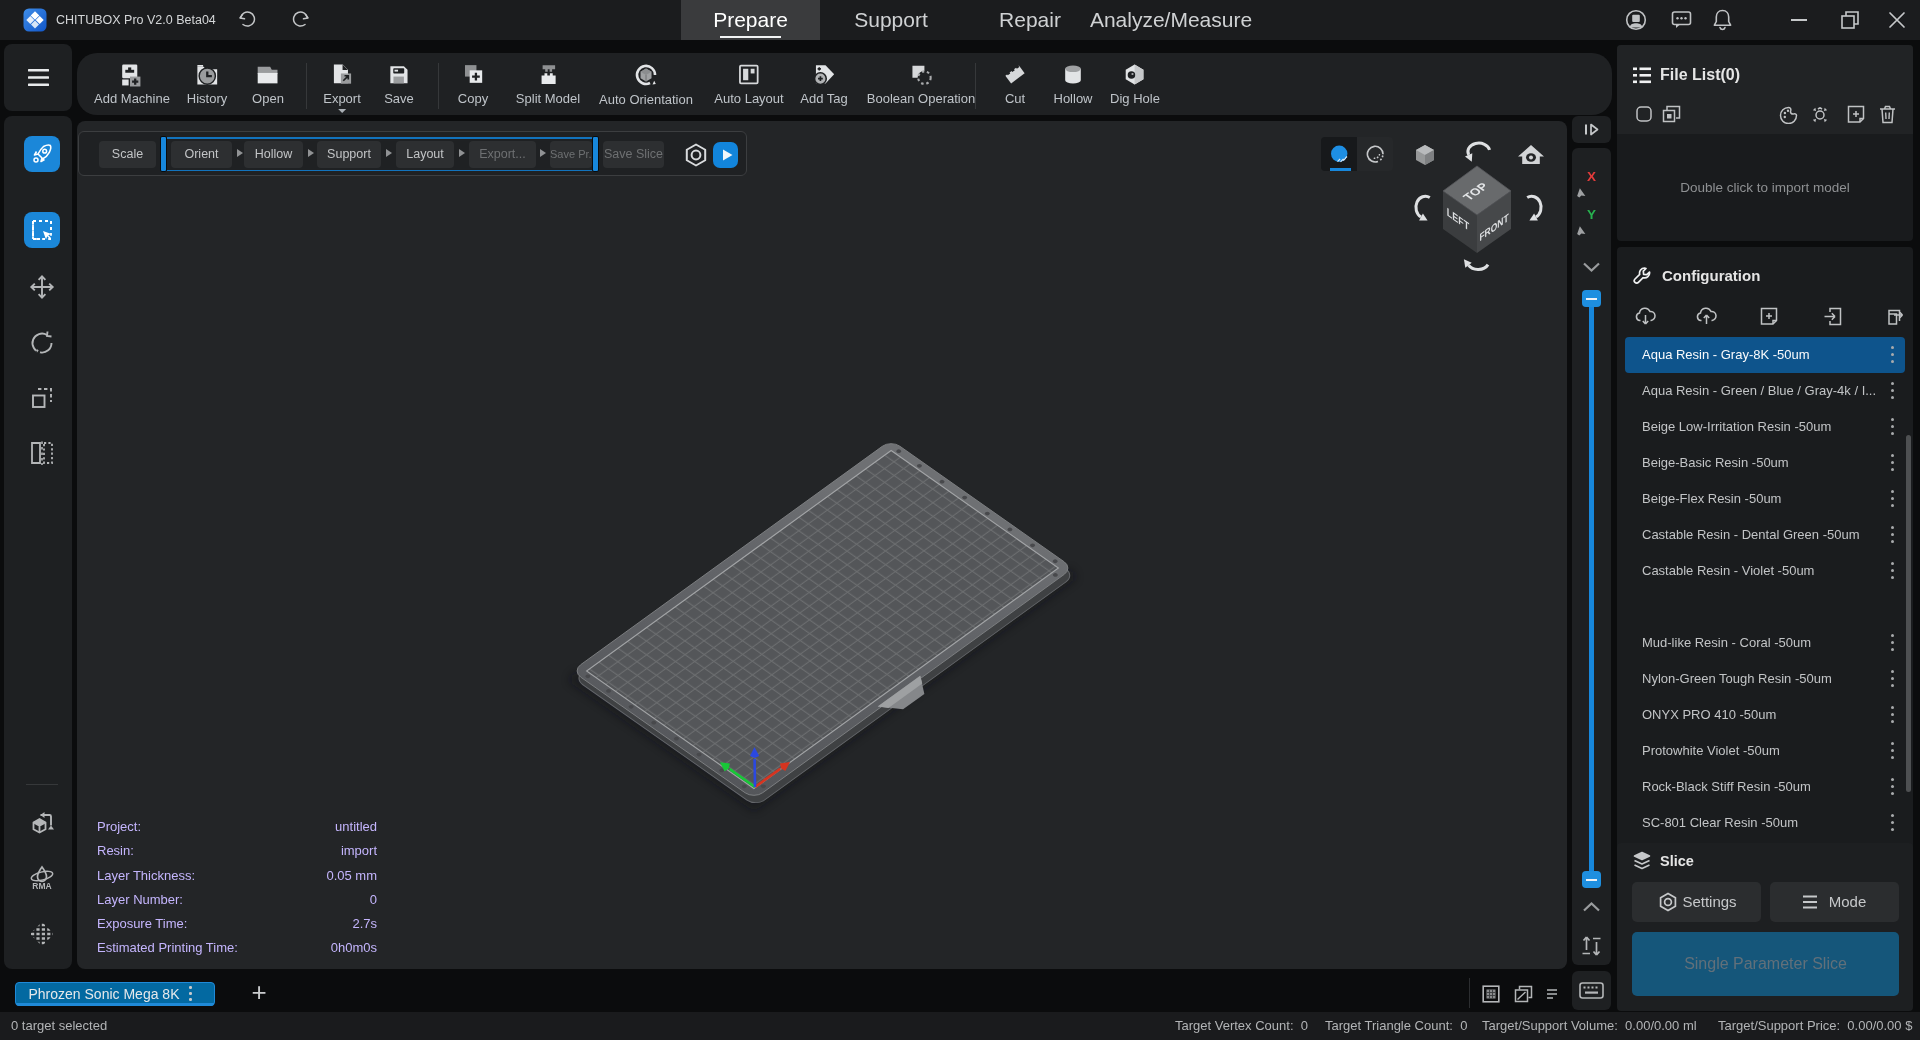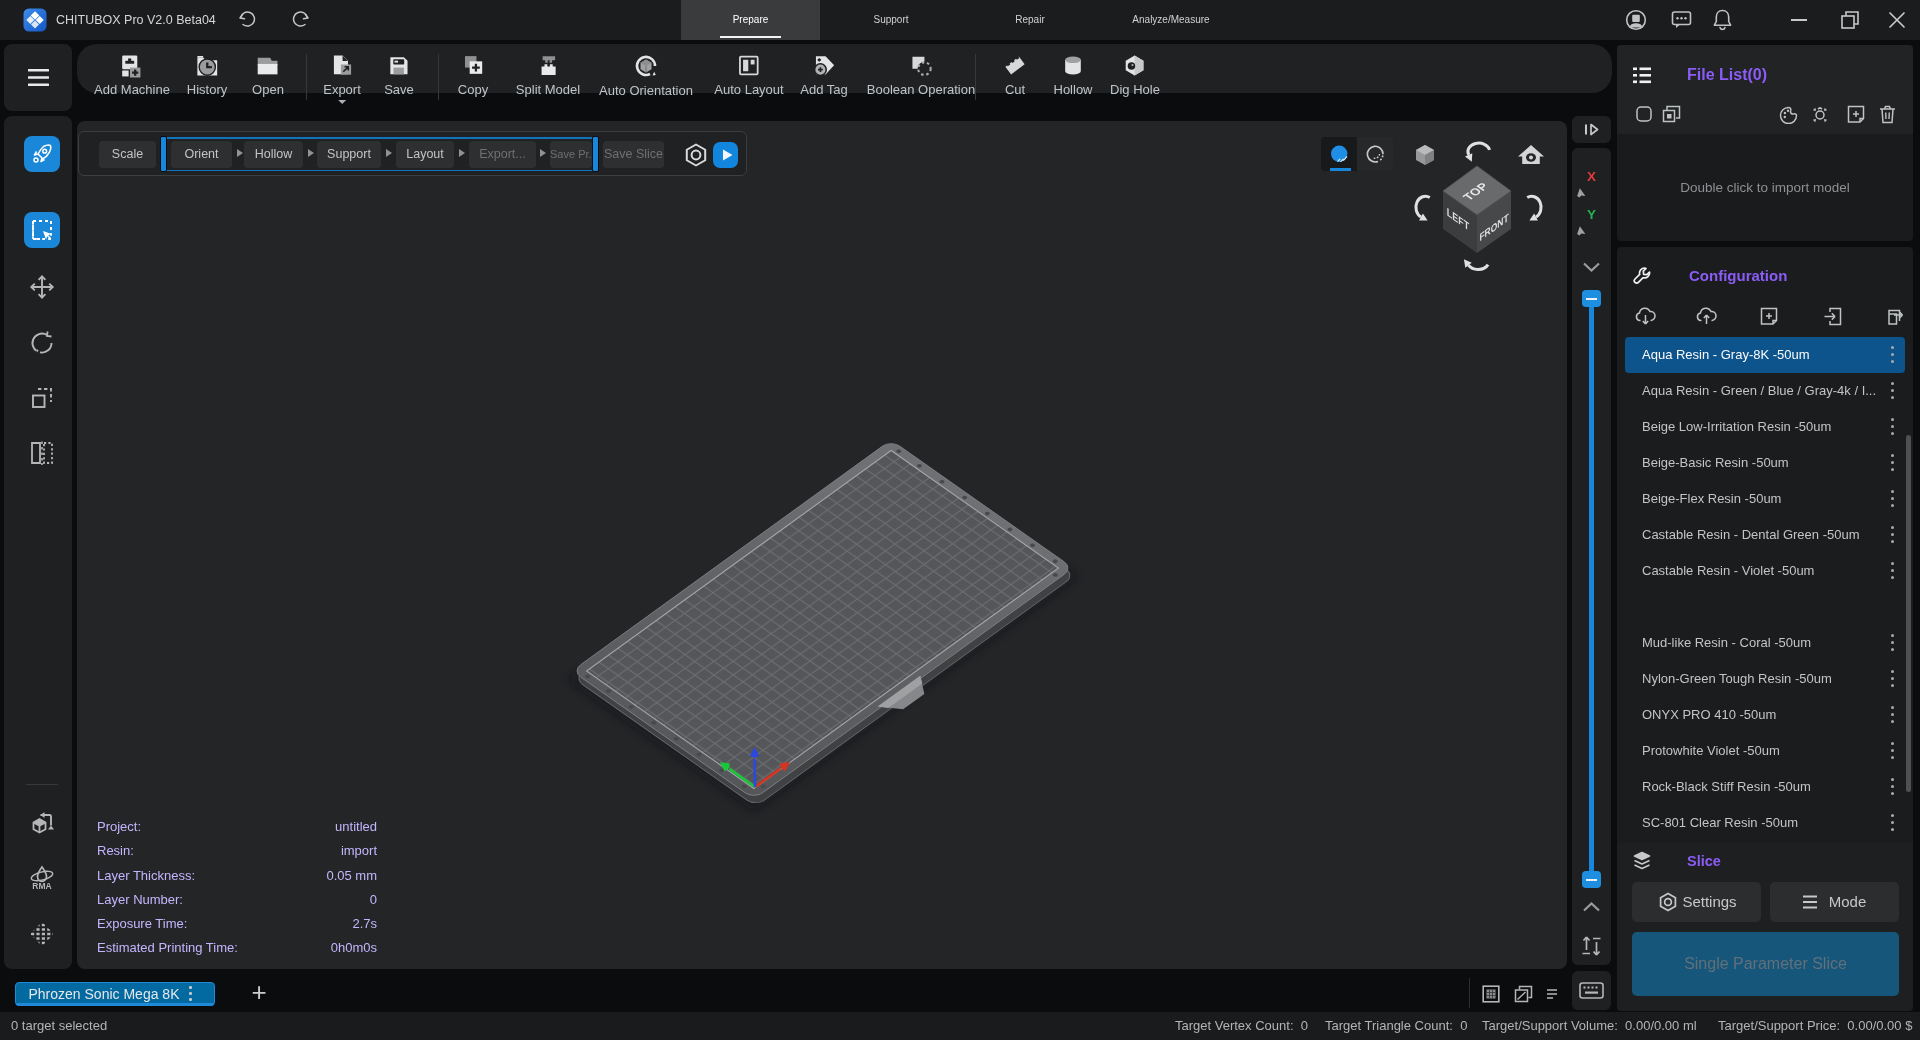--- a/index.html
+++ b/index.html
@@ -4,24 +4,24 @@
 <style>
 * { margin:0; padding:0; box-sizing:border-box; }
 html,body { width:1920px; height:1040px; overflow:hidden; background:#0b0c0d; font-family:"Liberation Sans", sans-serif; }
 #app { position:absolute; width:1920px; height:1040px; background:#0b0c0d; }
 svg { display:block; }
 
 #titlebar { position:absolute; left:0; top:0; width:1920px; height:40px; background:#1b1c1e; }
 #apptitle { position:absolute; left:56px; top:13px; font-size:12.5px; color:#d4d6d8; letter-spacing:0; }
 #tab-active { position:absolute; left:681px; top:0; width:139px; height:40px; background:#3a3b3d; }
 #tab-active .ul { position:absolute; left:39px; right:39px; bottom:2px; height:2.5px; background:#f2f3f4; }
-.tab { position:absolute; top:0; height:40px; line-height:40px; font-size:10px; color:#cfd1d3; text-align:center; }
+.tab { position:absolute; top:0; height:40px; line-height:40px; font-size:21px; color:#cfd1d3; text-align:center; }
 
 #hambox { position:absolute; left:4px; top:44px; width:68px; height:67px; background:#1e2022; border-radius:8px; }
-#toolbar { position:absolute; left:77px; top:44px; width:1535px; height:49px; background:#1f2123; border-radius:20px; }
+#toolbar { position:absolute; left:77px; top:53px; width:1535px; height:62px; background:#1f2123; border-radius:20px; }
 .titem { position:absolute; top:9px; transform:translateX(-50%); text-align:center; }
 .titem svg { display:block; margin:0 auto; }
 .tlabel { margin-top:4px; font-size:13px; color:#bfc4c9; white-space:nowrap; }
 .tsep { position:absolute; top:10px; width:1px; height:46px; background:#36383a; }
 
 #sidebar { position:absolute; left:4px; top:116px; width:68px; height:853px; background:#1e2022; border-radius:8px; }
 .sbtn { position:absolute; left:20px; width:36px; height:36px; border-radius:8px; }
 .sbtn.blue { background:#1b87d9; }
 .sbtn svg, .sicon svg { position:absolute; left:50%; top:50%; transform:translate(-50%,-50%); }
 .sicon { position:absolute; left:20px; width:36px; height:36px; }
@@ -47,21 +47,21 @@
 
 #strip1 { position:absolute; left:1572px; top:116px; width:39px; height:27px; background:#1e2022; border-radius:6px; }
 #strip2 { position:absolute; left:1572px; top:148px; width:39px; height:817px; background:#1e2022; border-radius:6px; }
 #kbbox { position:absolute; left:1572px; top:971px; width:39px; height:39px; background:#1e2022; border-radius:6px; }
 
 .rpanel { position:absolute; left:1617px; width:296px; background:#191b1d; border-radius:4px; overflow:hidden; }
 #filelist { top:45px; height:196px; }
 #filelist .hdr { position:absolute; left:0; top:0; width:296px; height:89px; background:#212325; }
 #config { top:247px; height:758px; background:#1a1c1e; }
 #slice { top:843px; height:168px; background:#1d1f21; }
-.ptitle { position:absolute; font-size:15.5px; font-weight:bold; color:#8b5cf6;margin-left:27px; }
+.ptitle { position:absolute; font-size:15.5px; font-weight:bold; color:#e5e5e5; }
 .resinrow { position:absolute; left:8px; width:280px; height:36px; line-height:36px; font-size:13px; color:#c2c4c6; }
 .resinrow .txt { margin-left:17px; white-space:nowrap; }
 .dots { position:absolute; right:11px; top:9px; width:3px; height:20px; }
 .dots i { display:block; width:3px; height:3px; border-radius:50%; background:#a8aaac; margin-bottom:4px; }
 #selrow { position:absolute; left:8px; top:90px; width:280px; height:36px; background:#0e548c; border-radius:4px; }
 #selrow .txt { margin-left:17px; line-height:36px; font-size:13px; color:#fafbfc; }
 #cfgscroll { position:absolute; left:289px; top:188px; width:5px; height:357px; background:#4e5052; border-radius:2.5px; }
 
 .slbtn { position:absolute; top:39px; width:129px; height:40px; background:#2b2d2f; border-radius:5px; color:#c6c8ca; font-size:15px; }
 .slbtn .lbl { position:absolute; width:100%; text-align:center; line-height:40px; }

